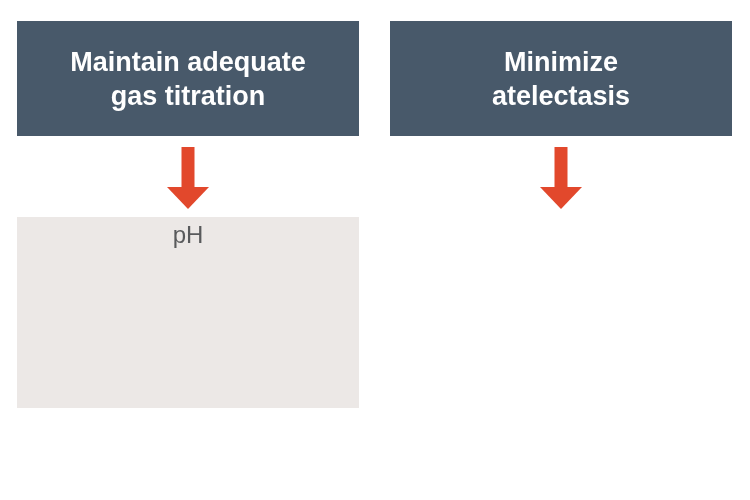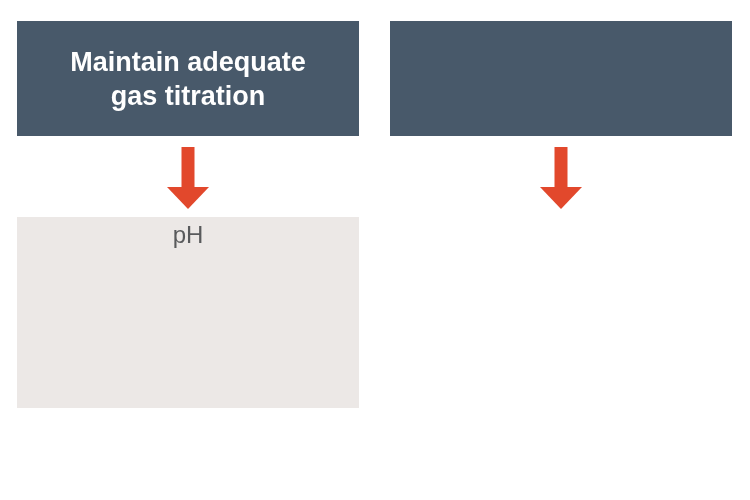--- a/index.html
+++ b/index.html
@@ -89,20 +89,22 @@
         </g>
       </svg>
     </div>
     <div class="content-box">
       <div class="item"><span>pH</span><sub></sub></div>
     </div>
   </div>
 
   <div class="column">
     <div class="header-box">
+      <div>Minimize</div>
+      <div>atelectasis</div>
     </div>
     <div class="arrow-zone">
       <svg width="42" height="62" viewBox="0 0 42 62">
         <g fill="#E2482C">
           <rect x="14.5" y="0" width="13" height="41"></rect>
           <polygon points="0,40 42,40 21,62"></polygon>
         </g>
       </svg>
     </div>
   </div>

